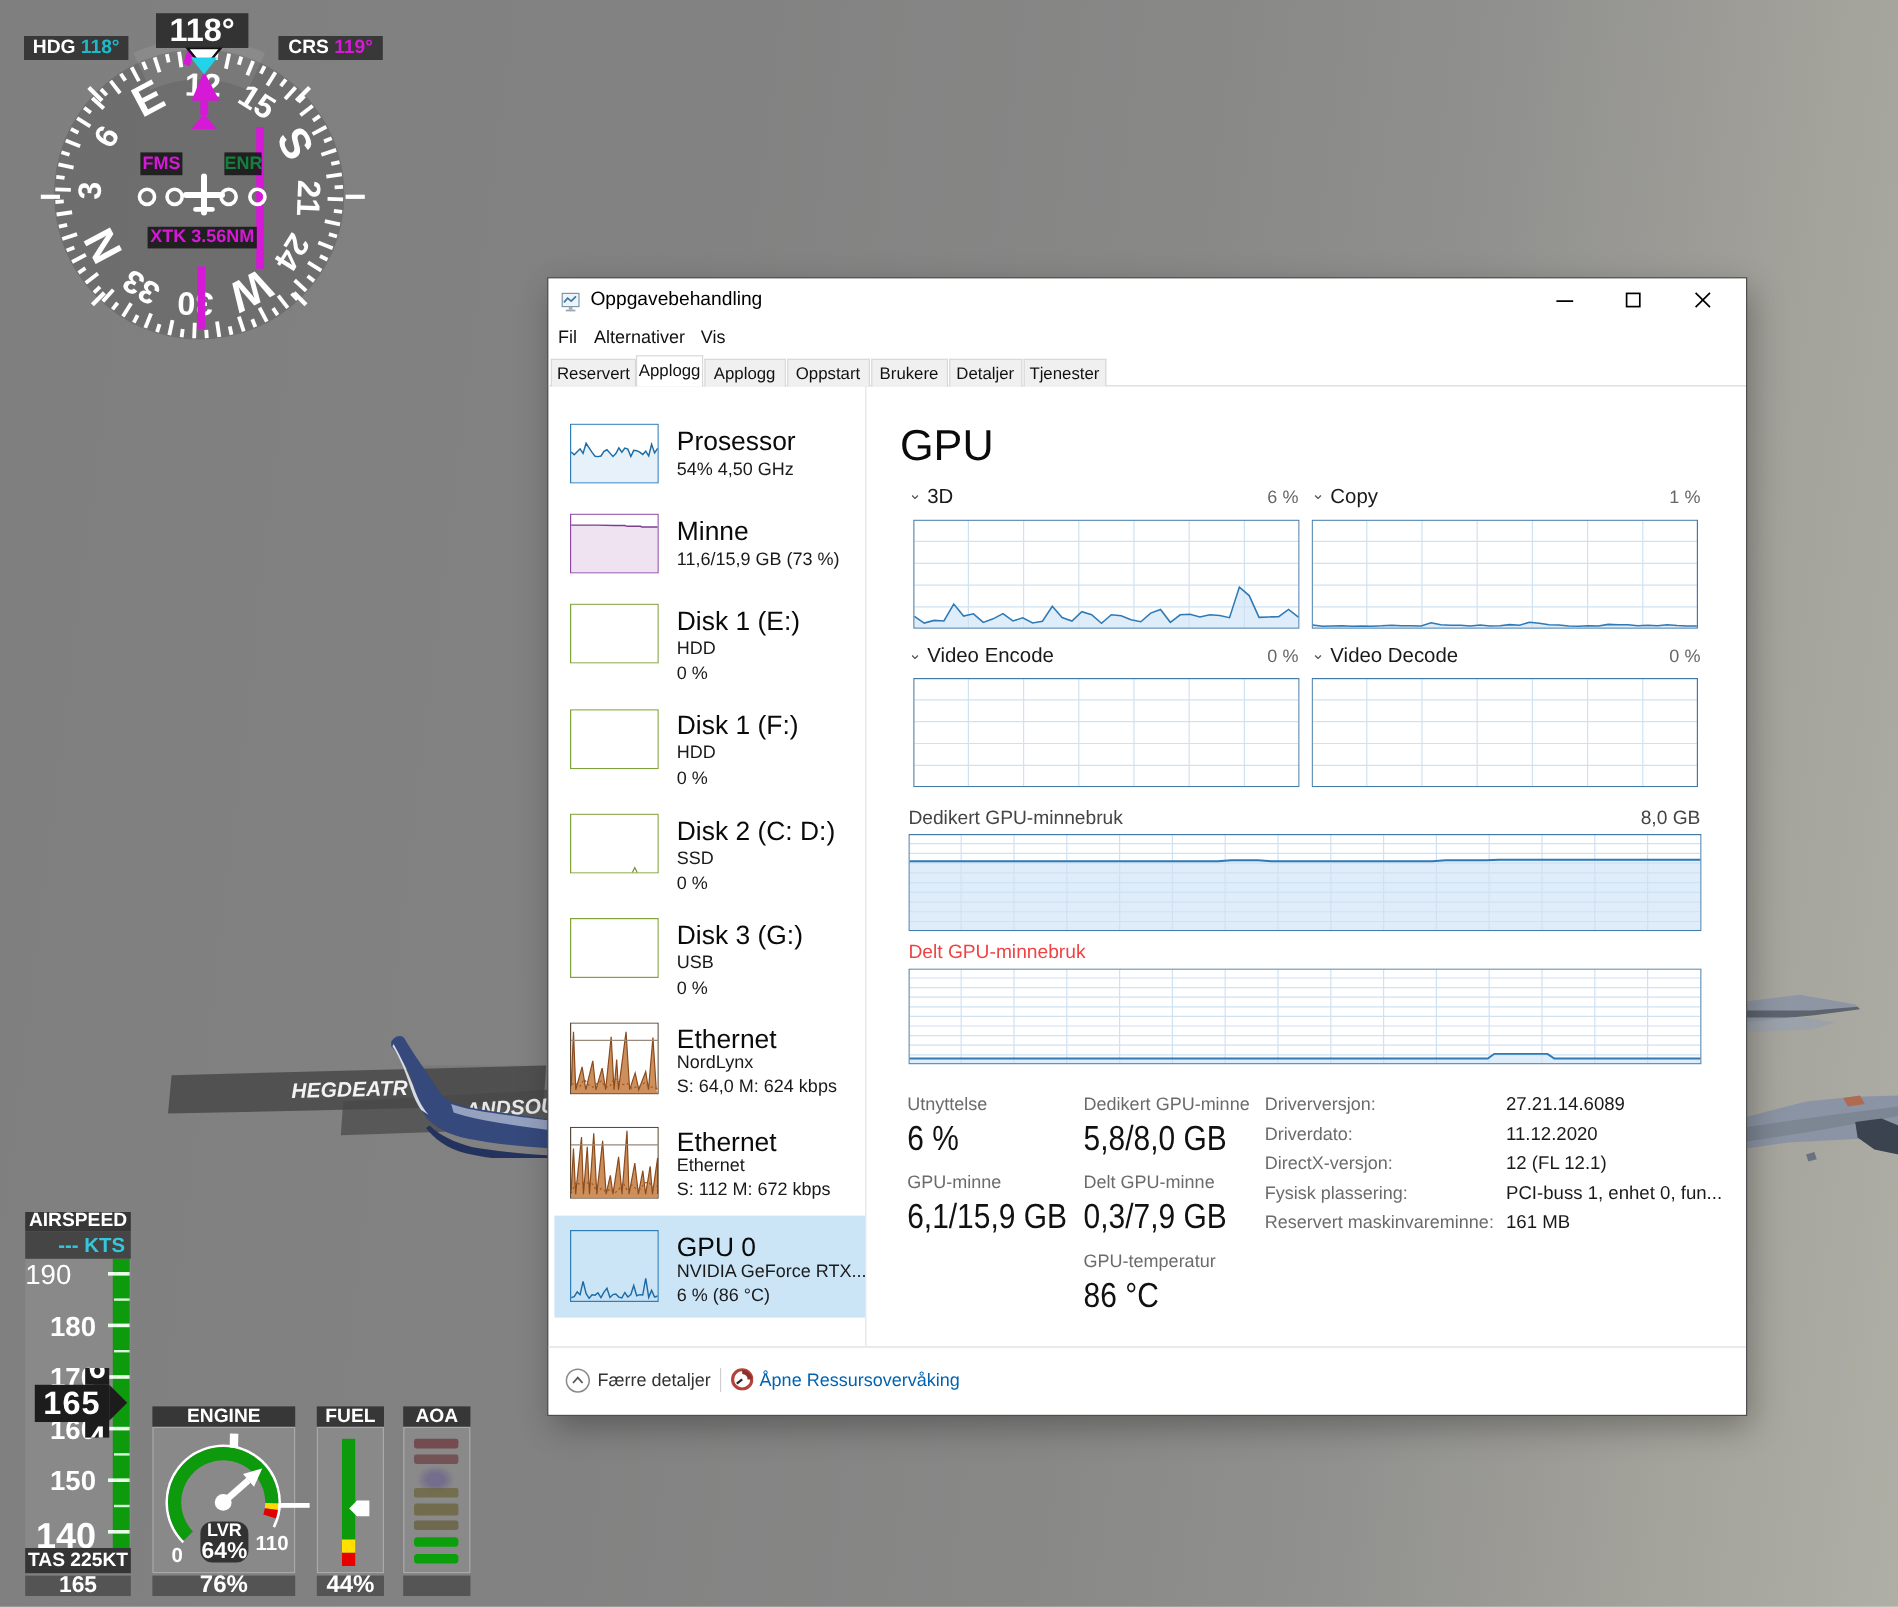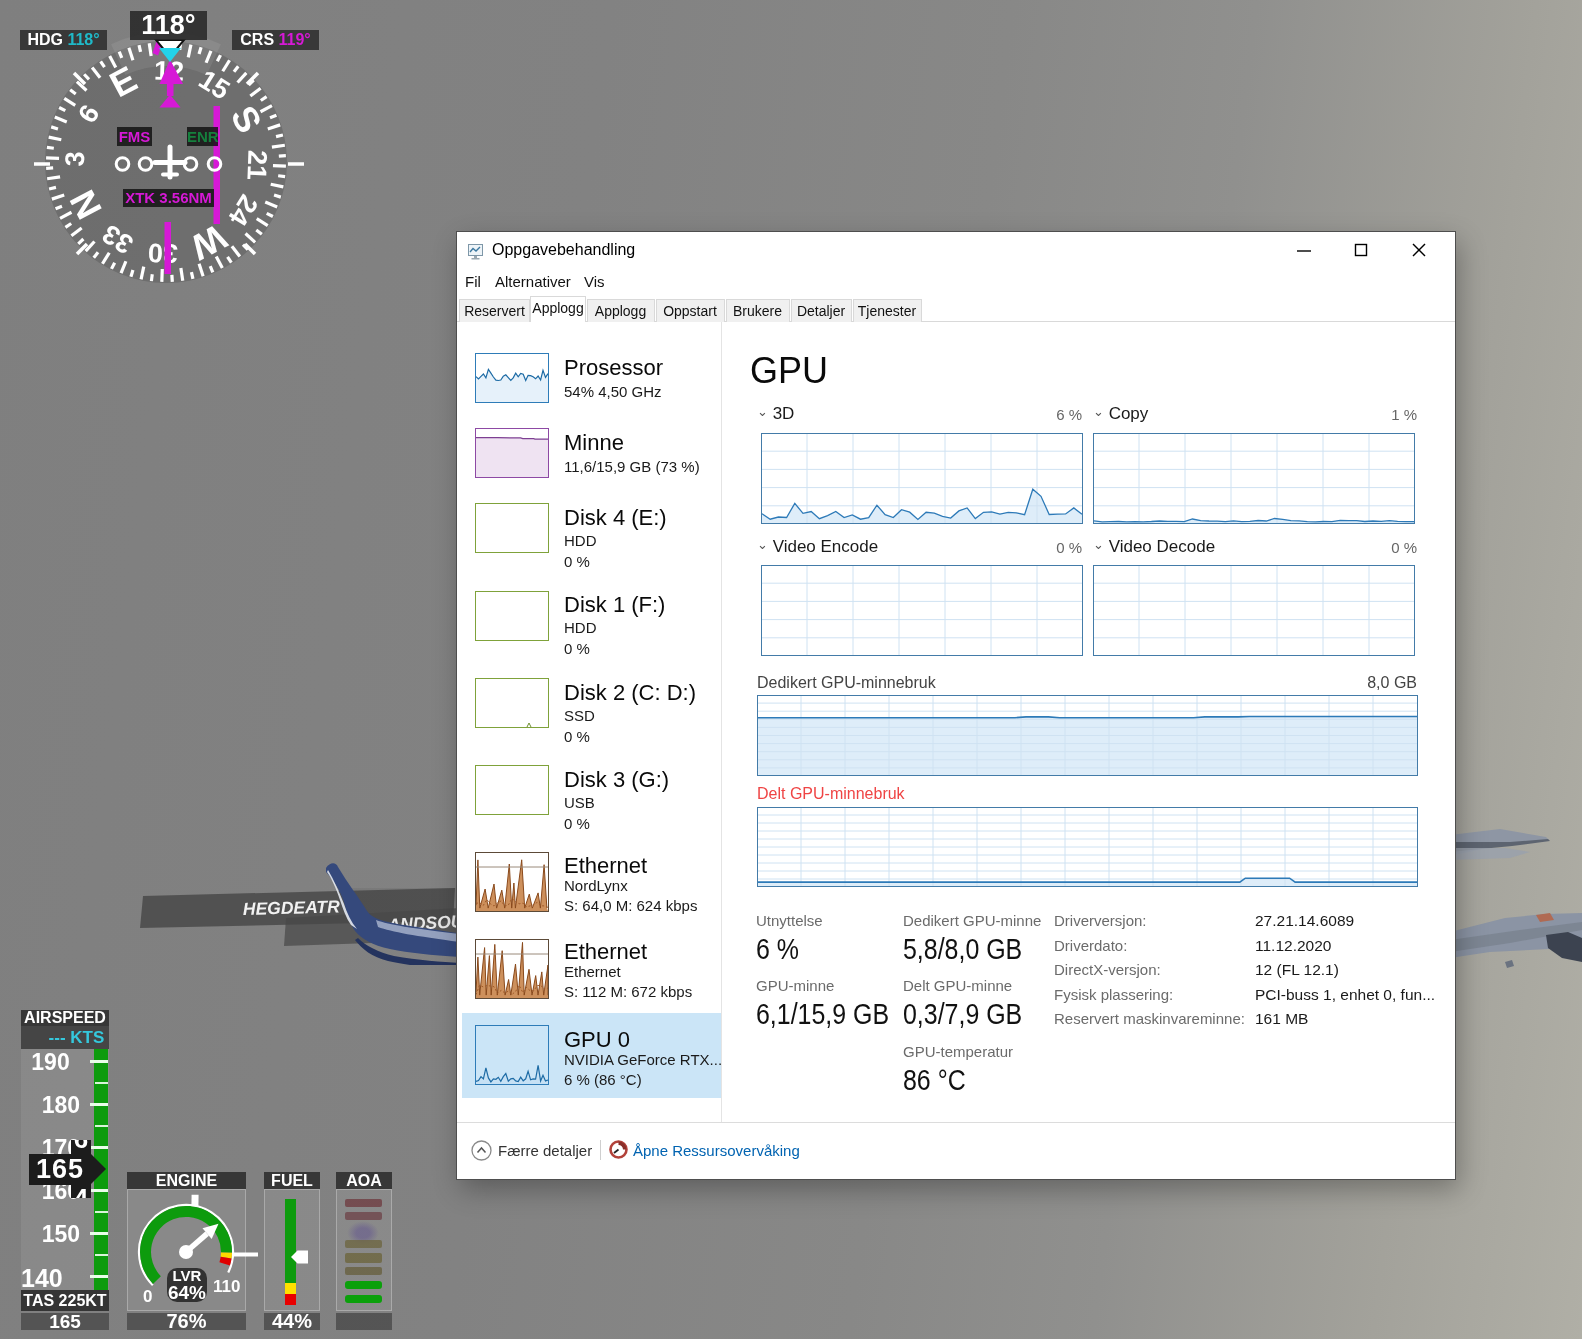--- a/index.html
+++ b/index.html
@@ -219,26 +219,26 @@
     <div class="abs" style="left:69px;top:97px;width:18px;height:3px;background:#e9ffe9;"></div>
     <div class="abs" style="left:69px;top:140px;width:18px;height:3px;background:#e9ffe9;"></div>
     <div class="abs" style="left:69px;top:183px;width:18px;height:3px;background:#e9ffe9;"></div>
     <div class="abs" style="left:69px;top:226px;width:18px;height:3px;background:#e9ffe9;"></div>
 
     <div class="abs" style="left:74px;top:33px;width:13px;height:2px;background:#d9f5d9;"></div>
     <div class="abs" style="left:74px;top:76px;width:13px;height:2px;background:#d9f5d9;"></div>
     <div class="abs" style="left:74px;top:162px;width:13px;height:2px;background:#d9f5d9;"></div>
     <div class="abs" style="left:74px;top:205px;width:13px;height:2px;background:#d9f5d9;"></div>
 
-    <div class="abs" style="left:0;top:0px;width:59px;font-size:23px;font-weight:bold;text-align:center;">190</div>
+    <div class="abs" style="left:0;top:0px;width:59px;font-size:23px;font-weight:normal;text-align:left;">190</div>
     <div class="abs" style="left:0;top:43px;width:59px;font-size:23px;font-weight:bold;text-align:right;">180</div>
     <div class="abs" style="left:0;top:86px;width:59px;font-size:23px;font-weight:bold;text-align:right;">170</div>
     <div class="abs" style="left:0;top:129px;width:59px;font-size:23px;font-weight:bold;text-align:right;">160</div>
     <div class="abs" style="left:0;top:172px;width:59px;font-size:23px;font-weight:bold;text-align:right;">150</div>
-    <div class="abs" style="left:0;top:215px;width:59px;font-size:25px;font-weight:bold;text-align:left;">140</div>
+    <div class="abs" style="left:0;top:215px;width:59px;font-size:30px;font-weight:bold;text-align:right;">140</div>
   </div>
 
   <div class="abs" style="left:71px;top:140px;width:20px;height:14px;background:#1c1c1c;overflow:hidden;font-size:26px;font-weight:bold;line-height:26px;text-align:center;"><span style="position:relative;top:-14px;">6</span></div>
   <div class="abs" style="left:71px;top:185px;width:20px;height:13px;background:#1c1c1c;overflow:hidden;font-size:26px;font-weight:bold;line-height:26px;text-align:center;">4</div>
   <div class="abs" style="left:29px;top:154px;width:62px;height:31px;background:#1c1c1c;font-size:27px;font-weight:bold;line-height:31px;text-align:center;letter-spacing:1px;">165</div>
   <div class="abs" style="left:91px;top:154px;width:0;height:0;border-top:15.5px solid transparent;border-bottom:15.5px solid transparent;border-left:15px solid #1c1c1c;"></div>
   <div class="abs" style="left:21px;top:290px;width:88px;height:21px;background:rgba(42,42,42,0.88);font-size:16px;font-weight:bold;text-align:center;line-height:21px;">TAS 225KT</div>
   <div class="abs" style="left:21px;top:313px;width:88px;height:17px;background:rgba(70,70,70,0.75);font-size:19px;font-weight:bold;text-align:center;line-height:17px;">165</div>
 
   <div class="abs" style="left:127px;top:172px;width:119px;height:17px;background:rgba(42,42,42,0.85);font-size:16px;font-weight:bold;text-align:center;line-height:17px;">ENGINE</div>
@@ -334,21 +334,21 @@
       <path d="M 1,49 L 1.0,9.6 L 22.6,9.6 L 37.0,9.9 L 45.6,9.9 L 47.8,10.6 L 58.6,10.6 L 60.0,11.1 L 73.0,11.1 L 73,49 Z" fill="rgba(223,200,230,0.5)" stroke="none"></path>
     <polyline points="1.0,9.6 22.6,9.6 37.0,9.9 45.6,9.9 47.8,10.6 58.6,10.6 60.0,11.1 73.0,11.1" fill="none" stroke="#7d3f92" stroke-width="1.2"></polyline>
     <rect x="0.5" y="0.5" width="73" height="49" fill="none" stroke="#8d49a4" stroke-width="1"></rect>
     </svg>
   <div class="stitle" style="left:107px;top:198px;">Minne</div>
   <div class="ssub" style="left:107px;top:226px;">11,6/15,9 GB (73 %)</div>
 
   <svg class="abs" style="left:18px;top:271px;" width="74" height="50">
       <rect x="0.5" y="0.5" width="73" height="49" fill="none" stroke="#7fa23a" stroke-width="1"></rect>
     </svg>
-  <div class="stitle" style="left:107px;top:273px;">Disk 4 (E:)</div>
+  <div class="stitle" style="left:107px;top:273px;">Disk 1 (E:)</div>
   <div class="ssub" style="left:107px;top:300px;">HDD</div>
   <div class="ssub" style="left:107px;top:321px;">0 %</div>
 
   <svg class="abs" style="left:18px;top:358.5px;" width="74" height="50">
       <rect x="0.5" y="0.5" width="73" height="49" fill="none" stroke="#7fa23a" stroke-width="1"></rect>
     </svg>
   <div class="stitle" style="left:107px;top:360px;">Disk 1 (F:)</div>
   <div class="ssub" style="left:107px;top:387px;">HDD</div>
   <div class="ssub" style="left:107px;top:408px;">0 %</div>
 

